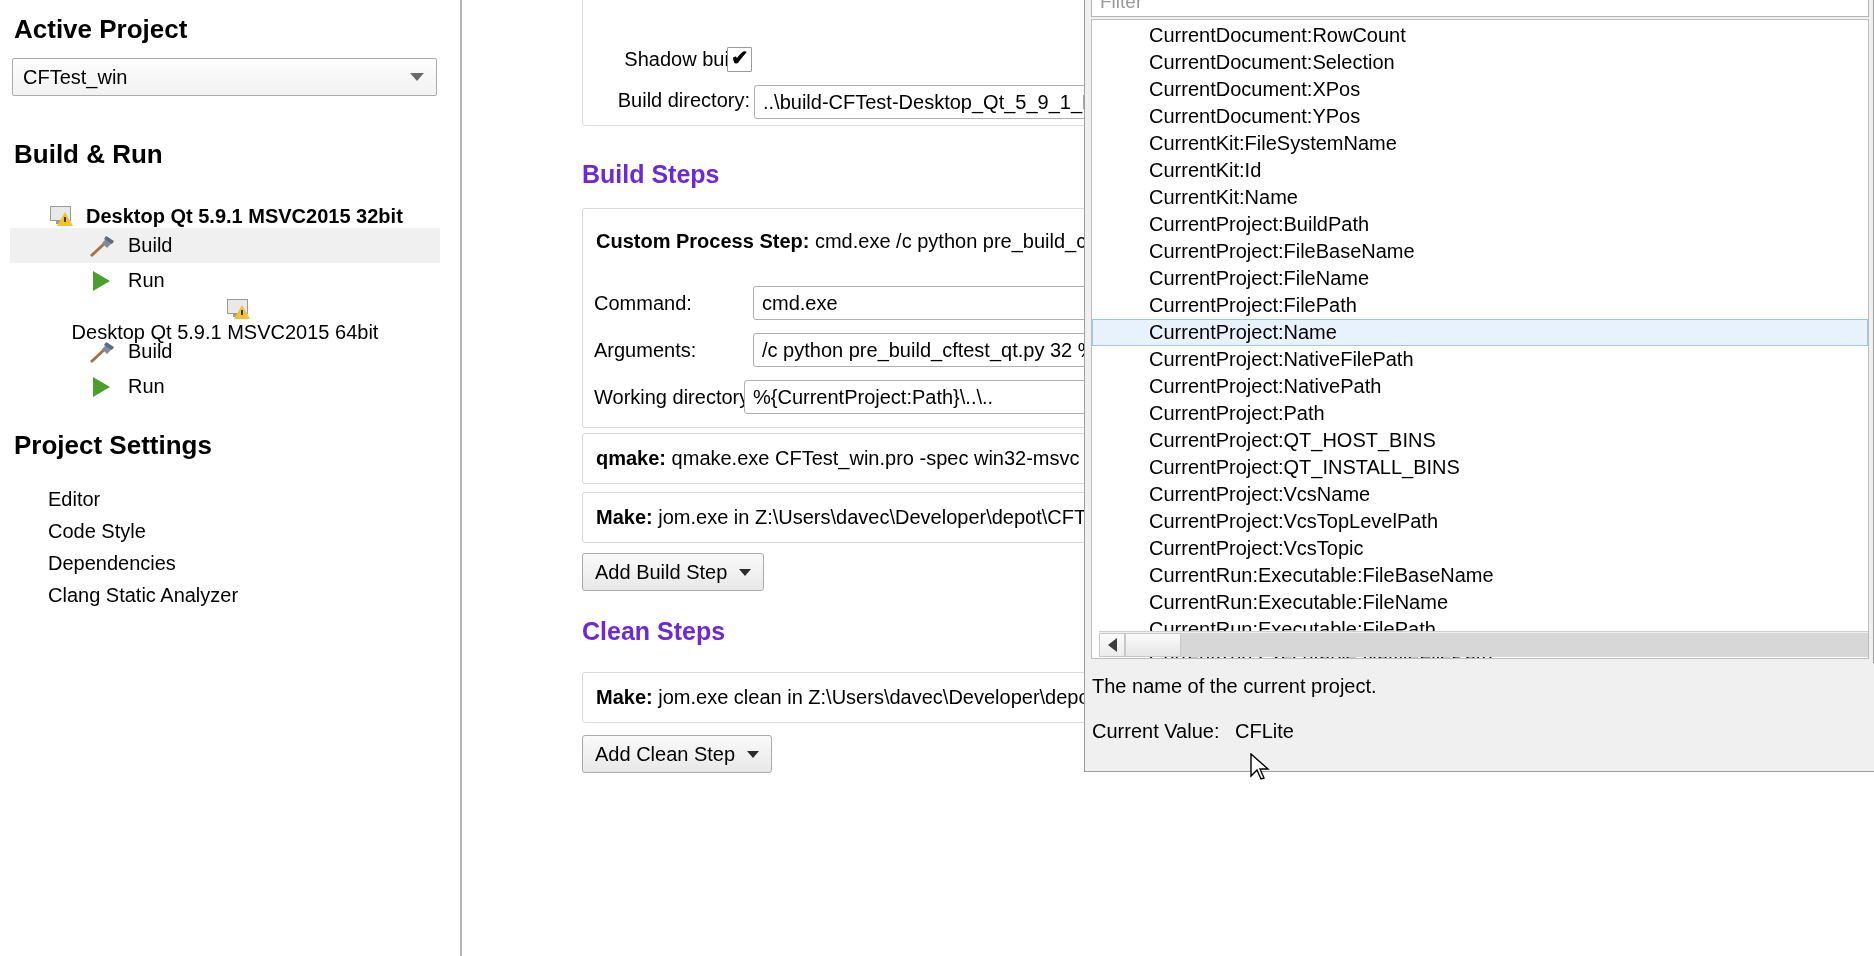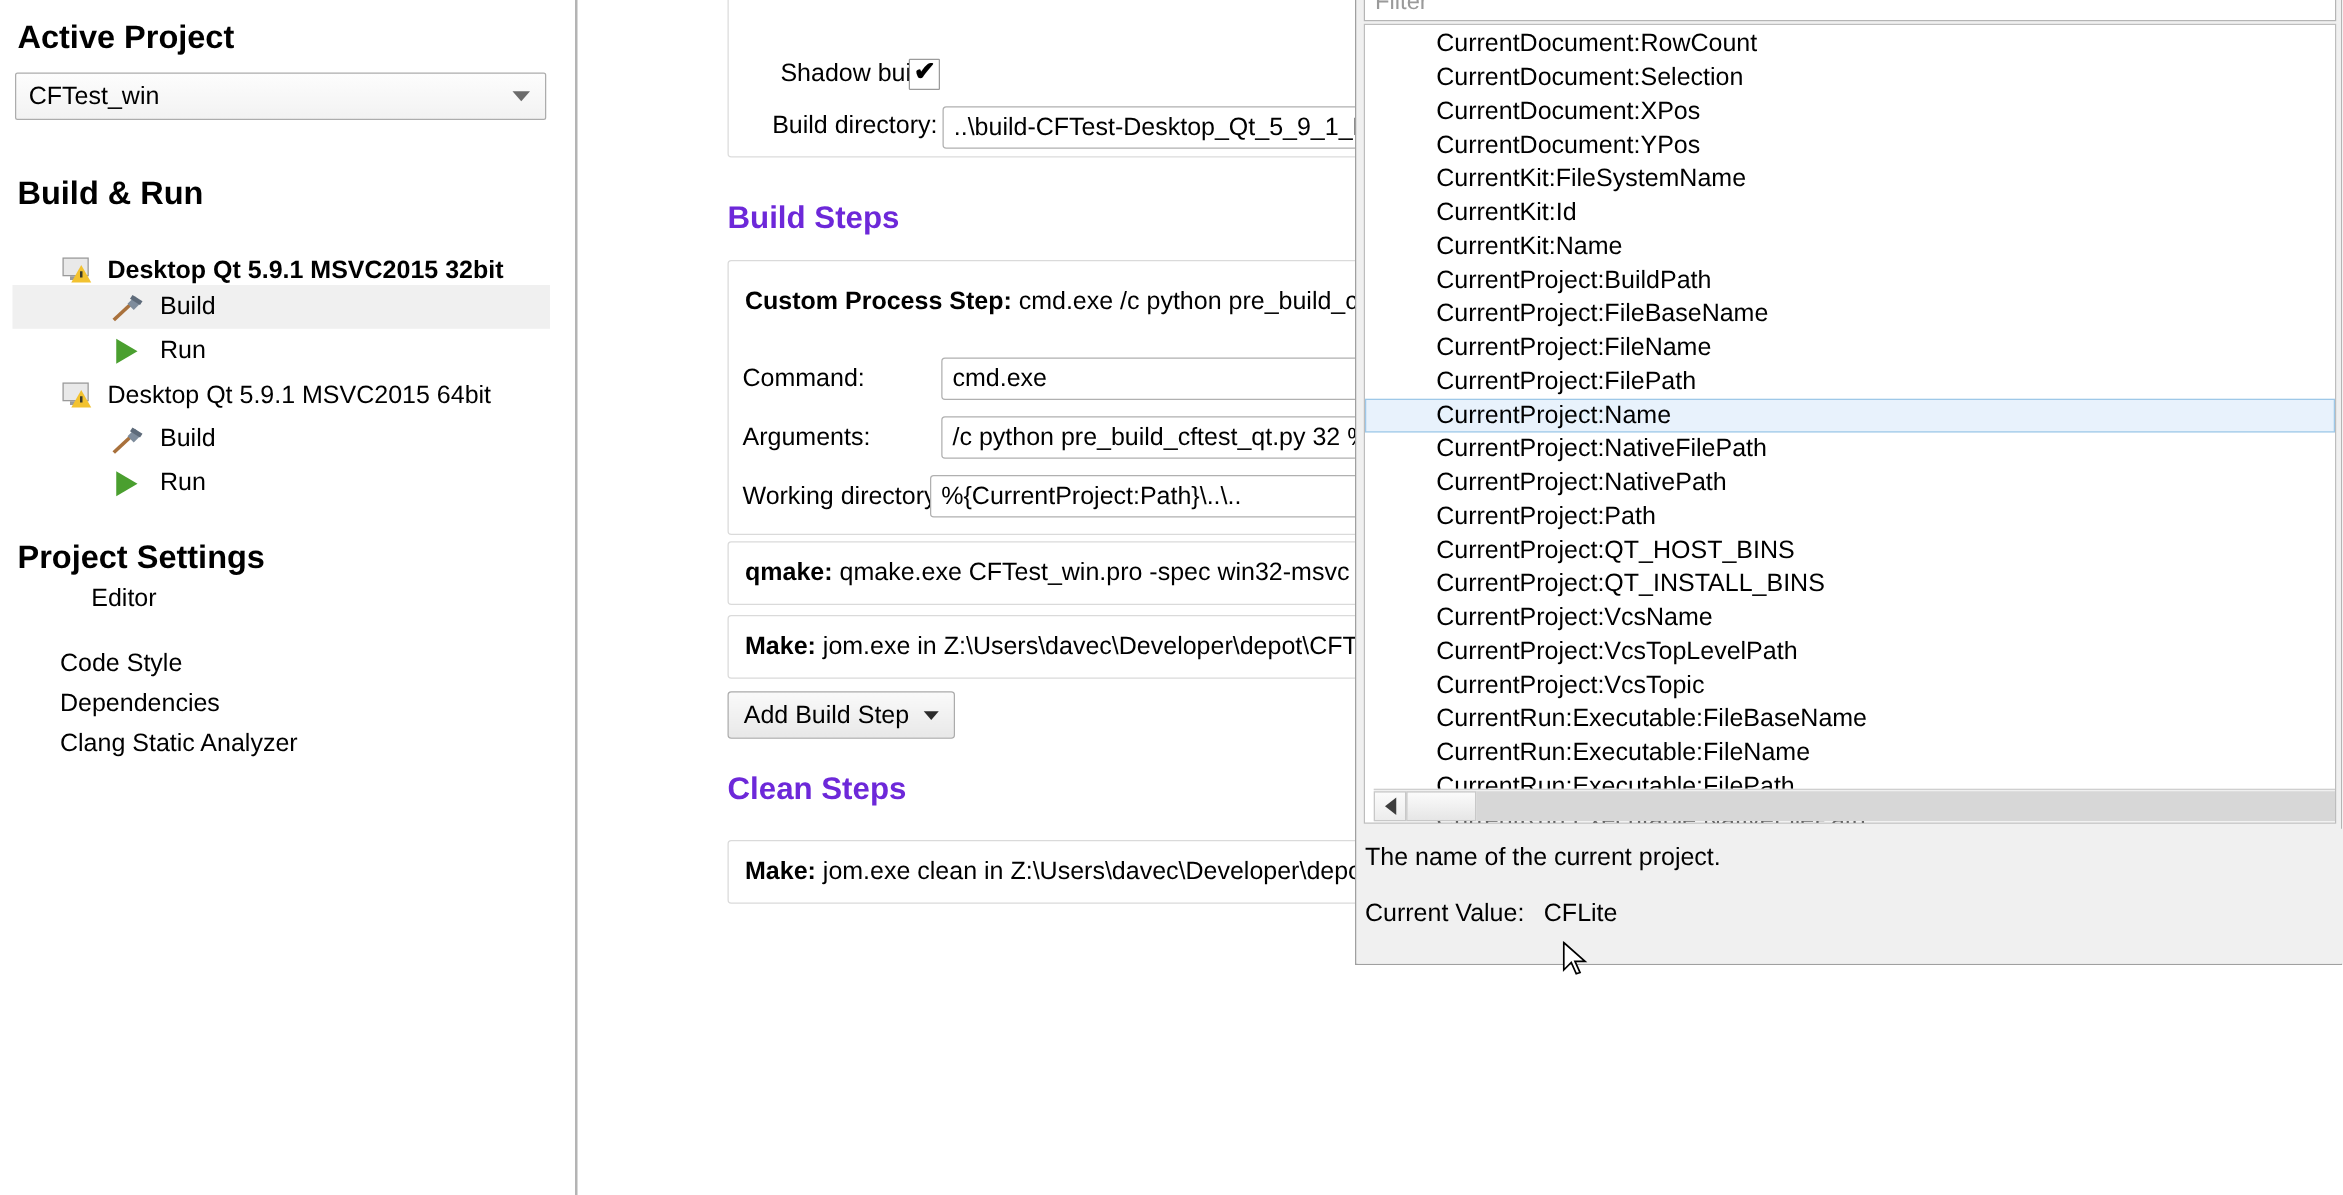--- a/index.html
+++ b/index.html
@@ -383,21 +383,21 @@
     </div>
     <div class="tree-row" style="top:263px;">
       <span class="run-icon">
         <svg width="30" height="26" viewBox="0 0 30 26">
           <polygon points="7,3 7,23 24,13" fill="#4a9f2f"></polygon>
         </svg>
       </span>
       <span class="lbl">Run</span>
     </div>
 
-    <div class="tree-row kit" style="top:299px;">
+    <div class="tree-row kit" style="top:299px;flex-direction:column;">
       <span class="kit-icon">
         <span class="mon"></span>
           <span class="stand"></span>
           <span class="warn"></span>
       </span>
       <span class="lbl">Desktop Qt 5.9.1 MSVC2015 64bit</span>
     </div>
     <div class="tree-row" style="top:334px;">
       <span class="hammer-icon">
         <svg width="30" height="26" viewBox="0 0 30 26">
@@ -412,21 +412,21 @@
       <span class="run-icon">
         <svg width="30" height="26" viewBox="0 0 30 26">
           <polygon points="7,3 7,23 24,13" fill="#4a9f2f"></polygon>
         </svg>
       </span>
       <span class="lbl">Run</span>
     </div>
 
     <div id="h-project-settings" class="side-heading">Project Settings</div>
 
-    <div class="settings-item" style="top:468px;margin-left:25px;">Editor</div>
+    <div class="settings-item" style="top:488px;">Editor</div>
     <div class="settings-item" style="top:520px;">Code Style</div>
     <div class="settings-item" style="top:552px;">Dependencies</div>
     <div class="settings-item" style="top:584px;">Clang Static Analyzer</div>
   </div>
 
   <div id="middle">
 
     <div class="group-box" id="general-box"></div>
 
     <div class="form-label" style="left:128px; top:48px; width:158px;">Shadow build:</div>
@@ -473,20 +473,24 @@
     </div>
 
     <div class="section-title" style="left:118px; top:617px;">Clean Steps</div>
 
     <div class="step-box" style="left:118px; top:672px; width:700px; height:51px;"></div>
     <div class="step-summary" style="left:132px; top:686px;">
       <b>Make:</b>
       <span>jom.exe clean in Z:\Users\davec\Developer\depot\CF</span>
     </div>
 
+    <div class="push-button" style="left:118px; top:735px;">
+      <span>Add Clean Step</span>
+      <span class="btn-arrow"></span>
+    </div>
   </div>
 
   <div id="var-popup">
 
     <div id="filter-field">Filter</div>
 
     <div id="var-list-frame">
       <div id="var-list">
         <div class="var-item">CurrentDocument:RowCount</div>
         <div class="var-item">CurrentDocument:Selection</div>

